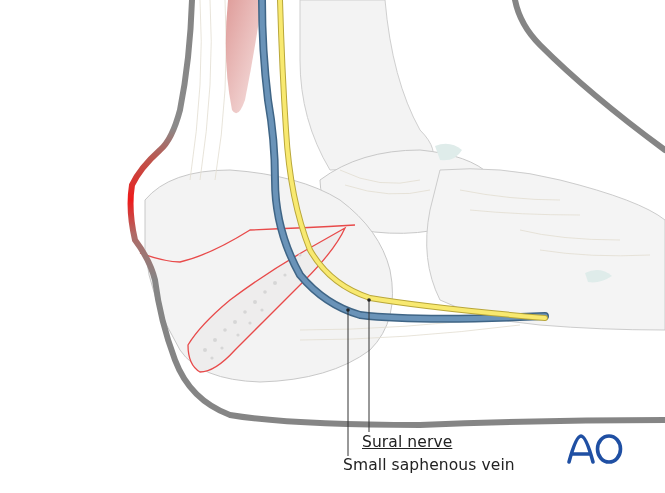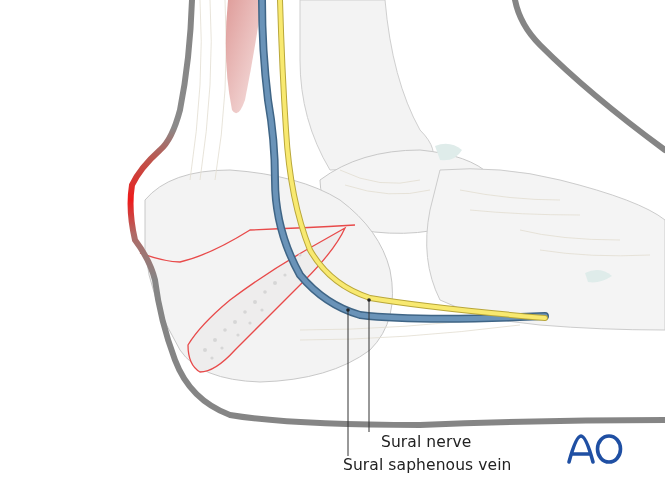--- a/index.html
+++ b/index.html
@@ -1,19 +1,19 @@
 <!DOCTYPE html>
 <html><head>
 <meta charset="utf-8">
 <style>
   html, body { margin: 0; padding: 0; background: #ffffff; }
   body { width: 665px; height: 493px; overflow: hidden; position: relative; font-family: "DejaVu Sans", sans-serif; }
   #stage { position: absolute; left: 0; top: 0; width: 665px; height: 493px; }
   .label { position: absolute; font-size: 15.5px; color: #222; white-space: nowrap; letter-spacing: 0.1px; }
-  #lbl-nerve { left: 381px; top: 433px; }
+  #lbl-nerve { left: 362px; top: 433px; text-decoration: underline; }
   #lbl-vein { left: 343px; top: 456px; }
   #ao-logo { position: absolute; left: 566px; top: 432px; width: 58px; height: 34px; }
 </style>
 </head>
 <body>
 
 <svg id="stage" viewBox="0 0 665 493" xmlns="http://www.w3.org/2000/svg">
   <defs>
     <linearGradient id="skinGrad" x1="0" y1="0" x2="0" y2="1">
       <stop offset="0" stop-color="#858585"></stop>
@@ -89,18 +89,18 @@
   <path d="M280,0 Q282,70 286,130 Q290,200 310,250 Q330,285 370,298 Q430,308 545,318" fill="none" stroke="#b9a73a" stroke-width="6" stroke-linecap="round"></path>
   <path d="M280,0 Q282,70 286,130 Q290,200 310,250 Q330,285 370,298 Q430,308 545,318" fill="none" stroke="#f8e970" stroke-width="4" stroke-linecap="round"></path>
 
   <line x1="369" y1="300" x2="369" y2="432" stroke="#333" stroke-width="1"></line>
   <circle cx="369" cy="300" r="1.8" fill="#222"></circle>
   <line x1="348" y1="310" x2="348" y2="456" stroke="#333" stroke-width="1"></line>
   <circle cx="348" cy="310" r="1.8" fill="#222"></circle>
 </svg>
 
 <div id="lbl-nerve" class="label">Sural nerve</div>
-<div id="lbl-vein" class="label">Sural saphenous vein</div>
+<div id="lbl-vein" class="label">Small saphenous vein</div>
 
 <svg id="ao-logo" viewBox="0 0 58 34" xmlns="http://www.w3.org/2000/svg">
   <path d="M3,30 Q10,4 15,4 Q20,4 27,30 M7,22 L23,22" fill="none" stroke="#1f4fa3" stroke-width="3.6" stroke-linecap="round" stroke-linejoin="round"></path>
   <ellipse cx="43" cy="17" rx="11.5" ry="13" fill="none" stroke="#1f4fa3" stroke-width="3.6"></ellipse>
 </svg>
 
 </body></html>

